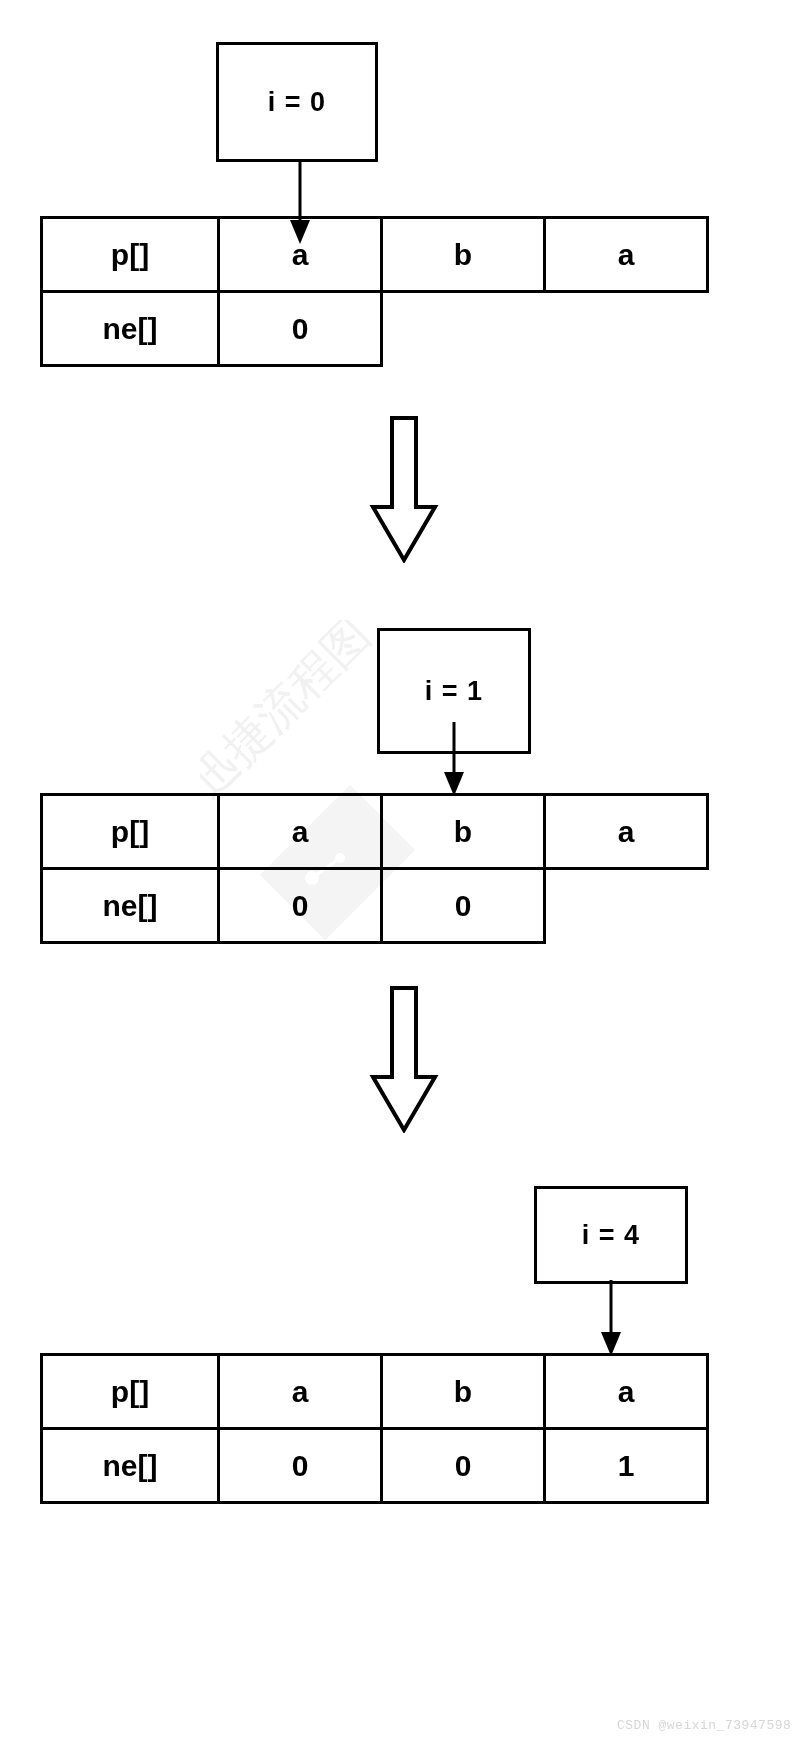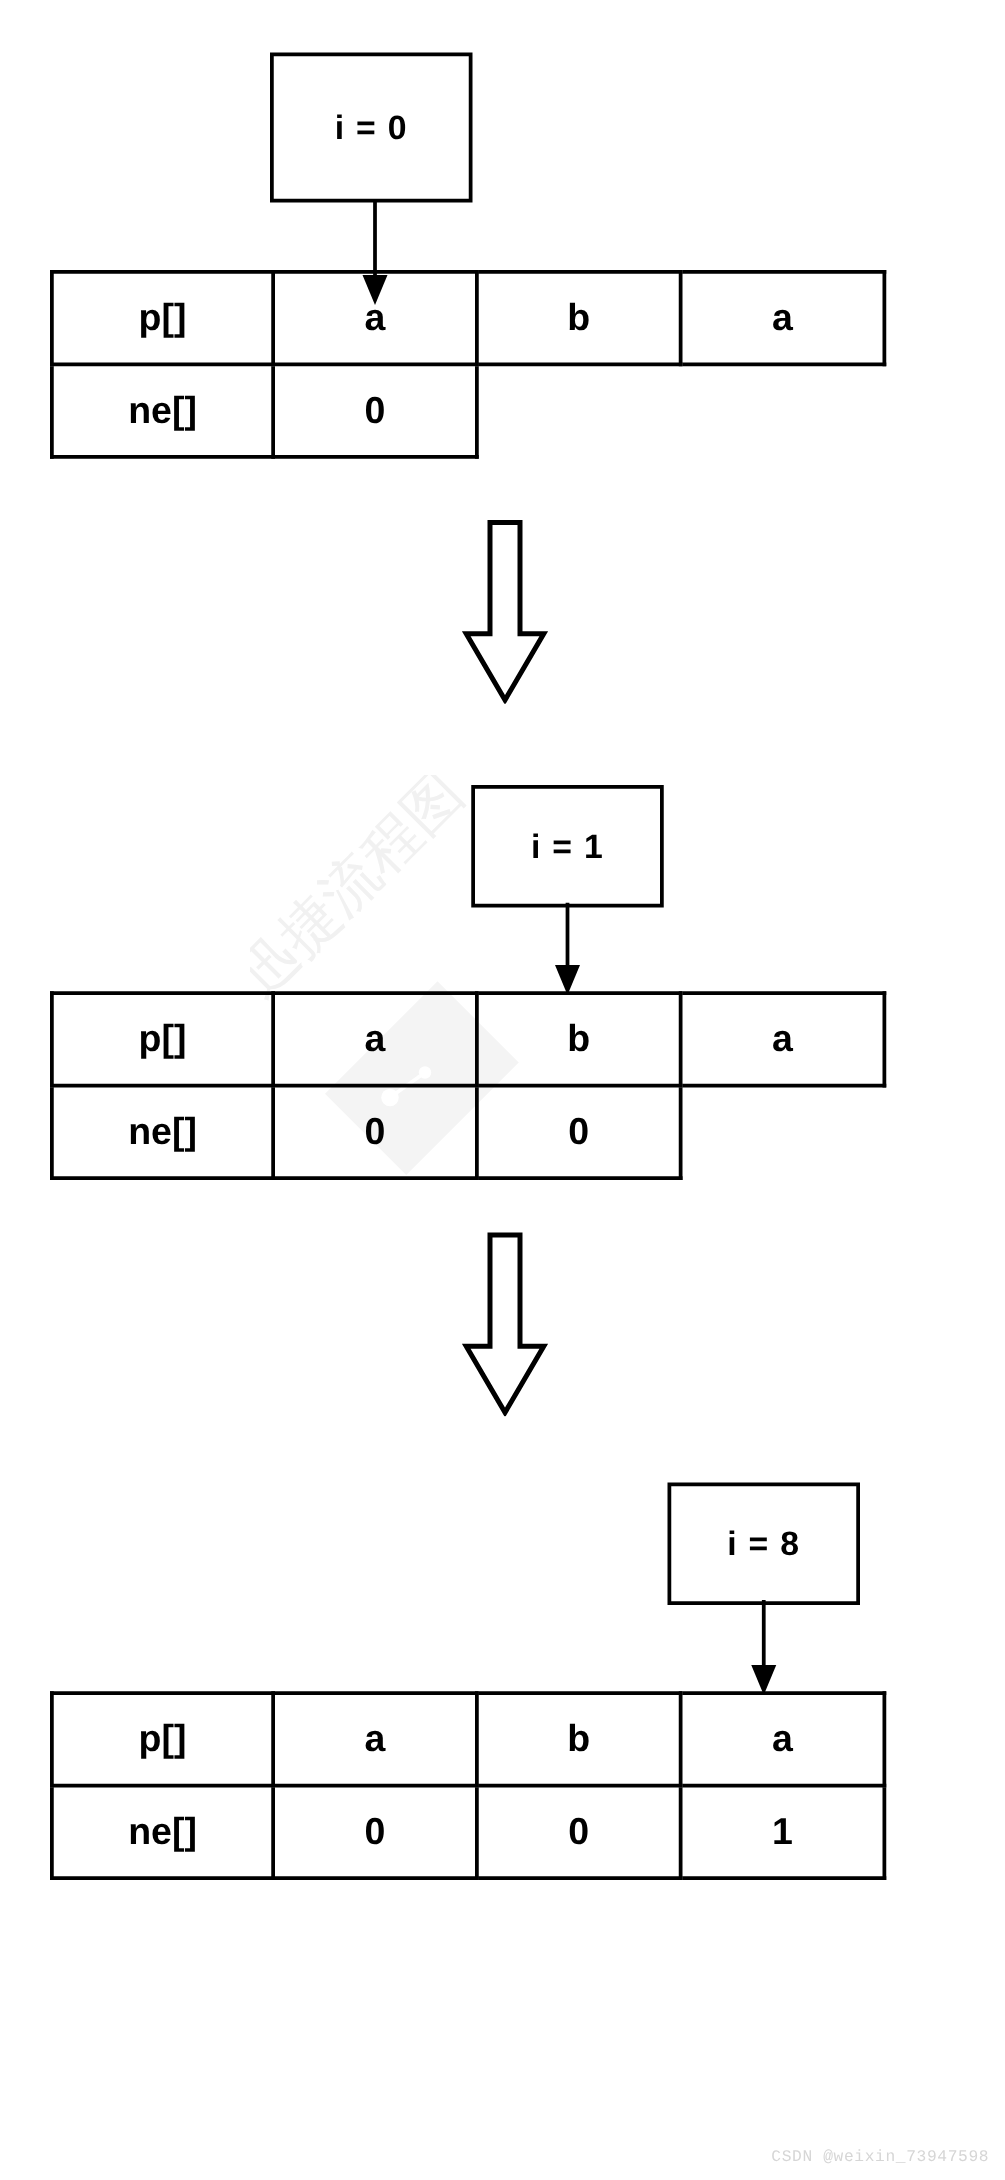--- a/index.html
+++ b/index.html
@@ -131,21 +131,21 @@
       <td class="val empty-cell"></td>
       <td class="val empty-cell"></td>
     </tr>
   </tbody>
     </table>
 
   <svg class="block-arrow" style="left:365px; top:415px; width:78px; height:148px;" viewBox="0 0 78 148">
     <polygon points="27,3 51,3 51,92 70,92 39,145 8,92 27,92" fill="#ffffff" stroke="#000000" stroke-width="4" stroke-linejoin="miter"></polygon>
   </svg>
 
-  <div class="idx-box" style="left:377px; top:628px; width:154px; height:98px;">
+  <div class="idx-box" style="left:377px; top:628px; width:154px; height:126px;">
     <span class="idx-label">i = 1</span>
   </div>
 
   <svg class="thin-arrow" style="left:434px; top:722px; width:40px; height:76px;" viewBox="0 0 40 76">
     <line x1="20" y1="0" x2="20" y2="62" stroke="#000" stroke-width="3"></line>
     <polygon points="20,74 10,50 30,50" fill="#000"></polygon>
   </svg>
 
   <table class="arr-table" style="left:40px; top:793px;">
     <tbody>
@@ -162,21 +162,21 @@
       <td class="val empty-cell"></td>
     </tr>
   </tbody>
     </table>
 
   <svg class="block-arrow" style="left:365px; top:985px; width:78px; height:148px;" viewBox="0 0 78 148">
     <polygon points="27,3 51,3 51,92 70,92 39,145 8,92 27,92" fill="#ffffff" stroke="#000000" stroke-width="4" stroke-linejoin="miter"></polygon>
   </svg>
 
   <div class="idx-box" style="left:534px; top:1186px; width:154px; height:98px;">
-    <span class="idx-label">i = 8</span>
+    <span class="idx-label">i = 4</span>
   </div>
 
   <svg class="thin-arrow" style="left:591px; top:1280px; width:40px; height:78px;" viewBox="0 0 40 78">
     <line x1="20" y1="0" x2="20" y2="64" stroke="#000" stroke-width="3"></line>
     <polygon points="20,76 10,52 30,52" fill="#000"></polygon>
   </svg>
 
   <table class="arr-table" style="left:40px; top:1353px;">
     <tbody>
         <tr>

